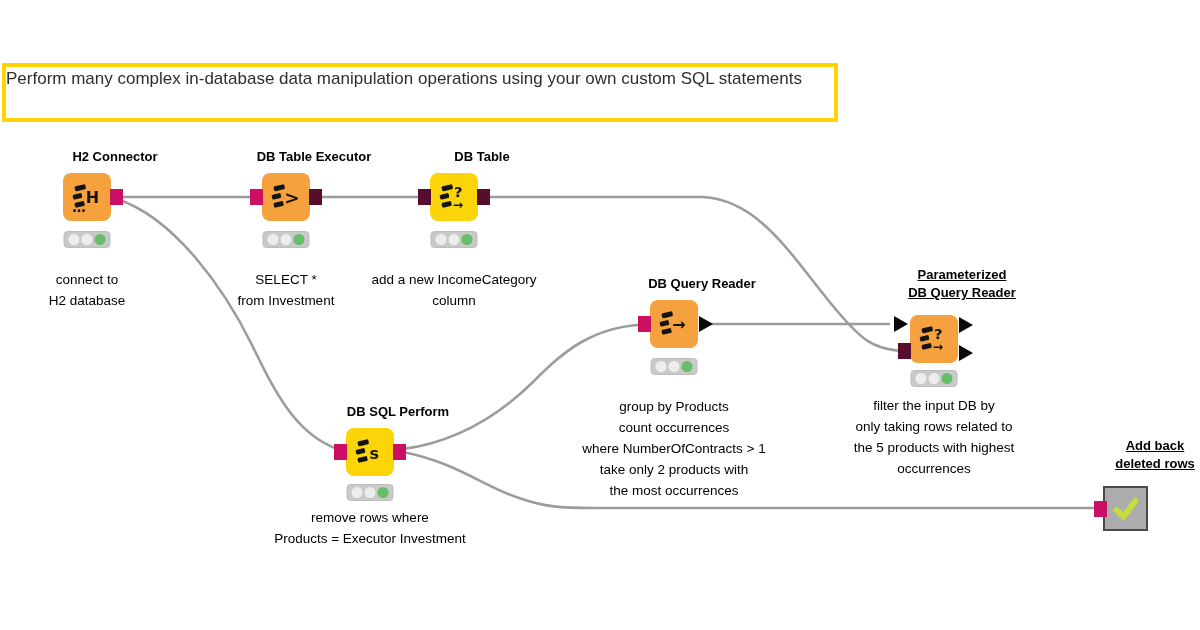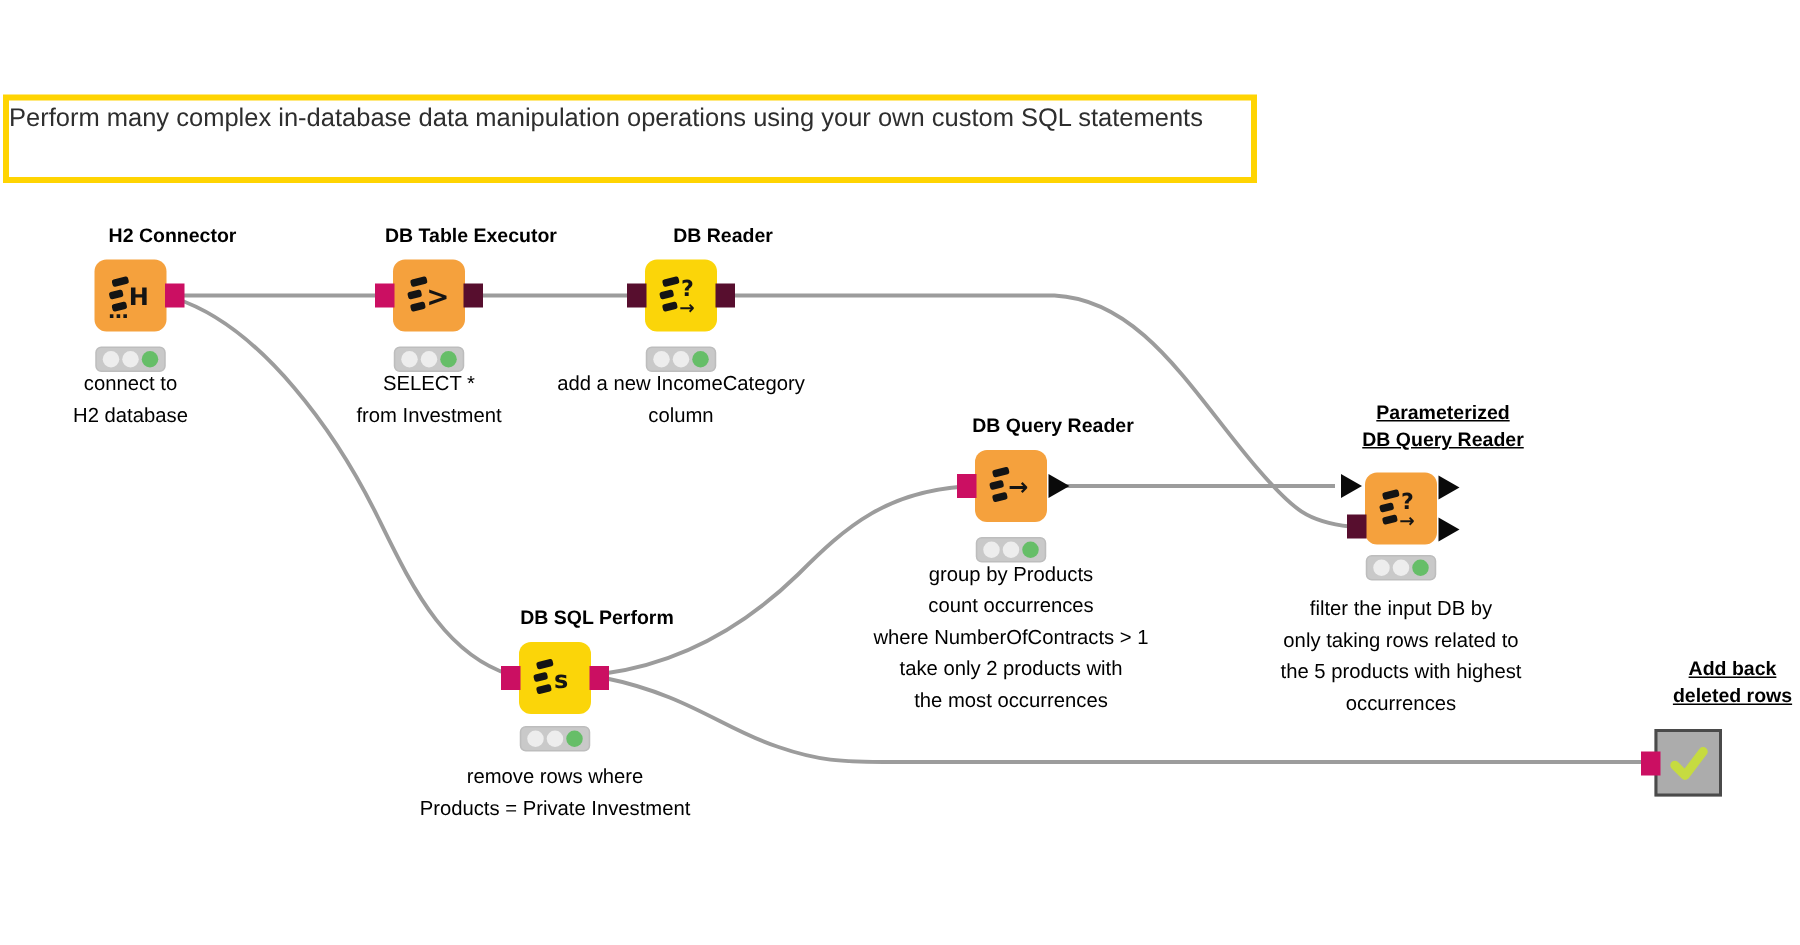--- a/index.html
+++ b/index.html
@@ -28,21 +28,21 @@
   .icon{width:32px;height:32px;}
   .icon .glyph{font-family:"DejaVu Sans", sans-serif;font-weight:bold;fill:#141414;}
   .icon .stack{fill:#141414;}
 
   .tl{position:absolute;top:58px;left:50%;transform:translateX(-50%);
     width:47px;height:17px;background:var(--traffic-bg);border:1px solid #bdbdbd;
     border-radius:4px;display:flex;align-items:center;justify-content:center;gap:2px;box-sizing:border-box;}
   .tl i{width:11px;height:11px;border-radius:50%;background:var(--traffic-off);}
   .tl i.g{background:var(--traffic-green);}
 
-  .ncaption{position:absolute;top:72px;left:50%;transform:translateX(-50%);
+  .ncaption{position:absolute;top:96px;left:50%;transform:translateX(-50%);
     white-space:pre;text-align:center;font-size:13.5px;line-height:21px;color:#000;}
 
   
   .port{position:absolute;}
   .sq{width:13px;height:16px;top:16px;}
   .sq.in{left:-12px;} .sq.out{right:-12px;}
   .session{background:var(--port-db-session);}
   .dbdata{background:var(--port-db-data);}
   .tri{width:0;height:0;border-top:8px solid transparent;border-bottom:8px solid transparent;
     border-left:14px solid var(--port-data-table);top:16px;}
@@ -112,21 +112,21 @@
     <div class="tl">
         <i></i>
         <i></i>
         <i class="g"></i>
       </div>
     <div class="ncaption">SELECT *
 from Investment</div>
   </div>
 
   <div class="node" style="left:430px;top:173px">
-    <div class="ntitle">DB Reader</div>
+    <div class="ntitle">DB Table</div>
     <div class="nbody yellow">
       <svg class="icon" viewBox="0 0 26 26">
         <g class="stack">
           <rect x="3" y="3.5" width="9" height="4" rx="1.2" transform="rotate(-14 7.5 5.5)"></rect>
           <rect x="1.5" y="10.5" width="7.5" height="4" rx="1.2" transform="rotate(-14 5 12.5)"></rect>
           <rect x="3" y="17" width="8" height="4" rx="1.2" transform="rotate(-14 7 19)"></rect>
         </g>
         <text class="glyph" x="13" y="13" font-size="12">?</text>
         <text class="glyph" x="12" y="23" font-size="10">→</text>
       </svg>
@@ -210,21 +210,21 @@
       </svg>
       <div class="port sq in session"></div>
       <div class="port sq out session"></div>
     </div>
     <div class="tl" style="top:56px">
         <i></i>
         <i></i>
         <i class="g"></i>
       </div>
     <div class="ncaption" style="top:79px">remove rows where
-Products = Private Investment</div>
+Products = Executor Investment</div>
   </div>
 
   <div class="node" style="left:1103px;top:486px">
     <div class="ntitle t2" style="top:-49px">Add back
 deleted rows</div>
     <div class="grayBody">
       <svg class="icon" viewBox="0 0 45 45" style="width:34px;height:34px">
         <path d="M10 24 L19 33 L35 12" fill="none" stroke="var(--check-green)" stroke-width="8" stroke-linecap="round" stroke-linejoin="round"></path>
       </svg>
       <div class="port sq in session" style="top:13px;left:-11px"></div>

